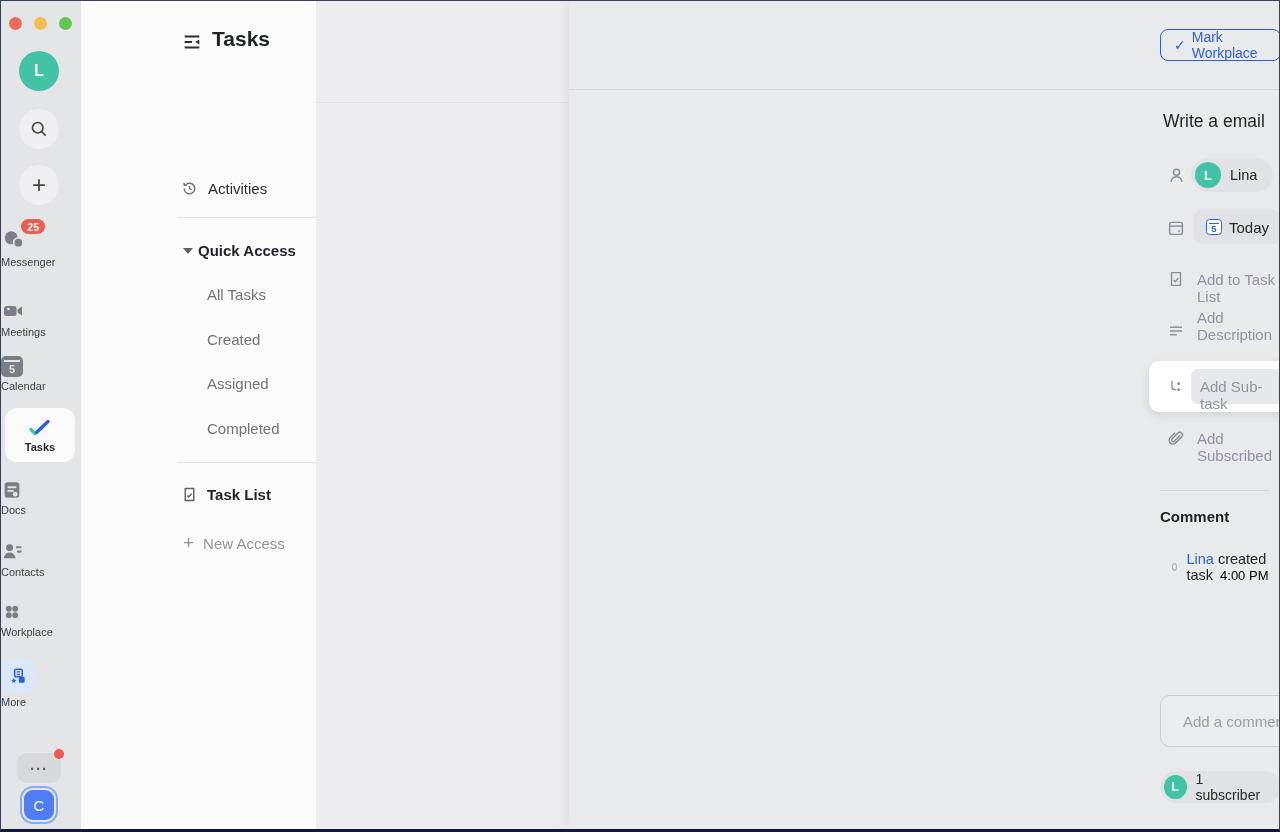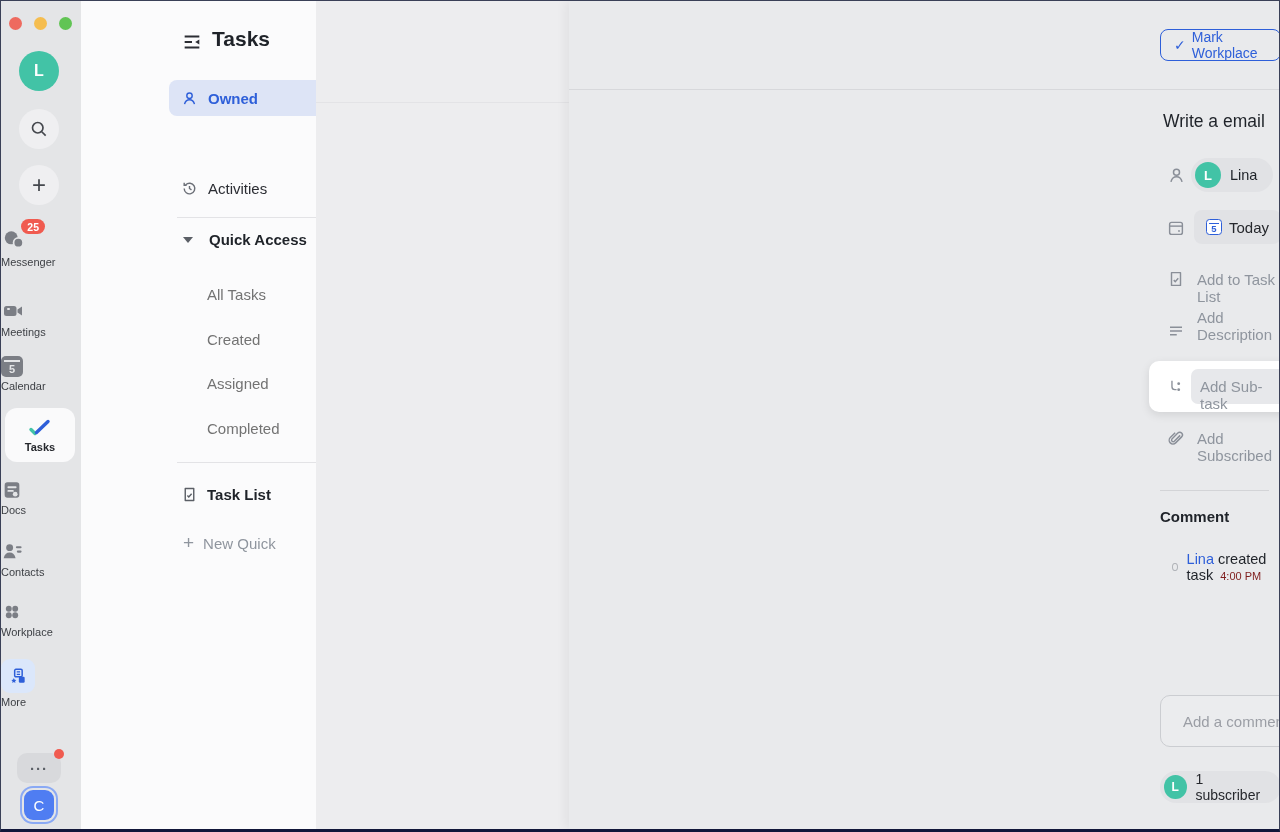--- a/index.html
+++ b/index.html
@@ -83,21 +83,21 @@
   .spot{position:absolute;left:580px;top:360px;width:171px;height:51px;background:#fff;
         border-radius:10px;box-shadow:0 3px 10px rgba(0,0,0,.10);}
   .spot-pill{position:absolute;left:622px;top:368px;width:118px;height:35px;background:#e7e8eb;
              border-radius:7px;}
   .cdiv{position:absolute;left:591px;right:12px;top:489px;height:1px;background:#d3d4d7;}
   .c-head{position:absolute;left:591px;top:507px;font-size:15px;font-weight:700;}
   .act-row{position:absolute;left:603px;top:550px;display:flex;align-items:center;gap:9px;
            font-size:14.5px;}
   .act-dot{width:8px;height:8px;border-radius:50%;border:1.6px solid #b0b3b8;box-sizing:border-box;}
   .lnk{color:#2e5fd9;}
-  .time{color:#7f1d1d;font-size:11px;margin-left:3px;}
+  .time{color:#000000;font-size:13px;margin-left:3px;}
   .cinput{position:absolute;left:591px;top:694px;width:660px;height:52px;border:1px solid #cbcdd1;
           border-radius:10px;background:#ebecee;box-sizing:border-box;display:flex;
           align-items:center;}
   .cinput .ph{margin-left:22px;color:#9b9ea5;font-size:15px;flex:1;}
   .sub-pill{position:absolute;left:591px;top:770px;height:32px;border-radius:16px;background:#e1e2e5;
             display:flex;align-items:center;padding:0 14px 0 4px;gap:9px;font-size:14px;color:#26282d;}
 </style>
 </head>
 <body>
 
@@ -222,45 +222,35 @@
   <div class="panel side">
     <span class="abs" style="left:100px;top:30px">
       <svg width="22" height="22" viewBox="0 0 24 24" fill="none" stroke="#2b2d33" stroke-width="2">
         <path d="M4 6h16M4 12h8M4 18h16"></path>
           <path d="M20 9.2L15.5 12l4.5 2.8z" fill="#2b2d33" stroke="none"></path>
       </svg>
       </span>
     <div class="side-title">Tasks</div>
     <span class="abs" style="left:270px;top:26px;color:#5b5f66;font-size:17px;letter-spacing:1px">···</span>
 
-    <div class="side-row sel" style="top:79px">
-      <span class="ic">
-        <svg width="17" height="17" viewBox="0 0 24 24" fill="none" stroke="currentColor" stroke-width="2">
-          <circle cx="12" cy="8" r="3.8"></circle>
-            <path d="M5 20c1-4.2 3.6-6.3 7-6.3s6 2.1 7 6.3"></path>
-        </svg>
-        </span>
-      <span>Owned</span>
-      <span class="side-count">3</span>
-    </div>
 
 
     <div class="side-row" style="top:169px">
       <span class="ic">
         <svg width="17" height="17" viewBox="0 0 24 24" fill="none" stroke="currentColor" stroke-width="2">
           <path d="M4.5 12a7.5 7.5 0 1 0 2.2-5.3M4.5 4v3.5H8"></path>
             <path d="M12 8.5V12l2.8 2"></path>
         </svg>
         </span>
       <span>Activities</span>
     </div>
 
     <div class="hdiv" style="left:96px;width:200px;top:216px"></div>
 
-    <div class="abs row" style="left:102px;top:230px;gap:16px">
+    <div class="abs row" style="left:102px;top:241px;gap:5px">
       <span class="tri"></span>
       <span style="font-size:15px;font-weight:700">Quick Access</span>
     </div>
     <span class="qa-item" style="top:285px">All Tasks</span>
     <span class="qa-item" style="top:330px">Created</span>
     <span class="qa-item" style="top:374px">Assigned</span>
     <span class="qa-item" style="top:419px">Completed</span>
 
     <div class="hdiv" style="left:96px;width:200px;top:461px"></div>
 
@@ -270,21 +260,21 @@
           <path d="M6 3.5h12v17H6z" stroke-linejoin="round"></path>
             <path d="M9 13.5l2 2 4-4.5"></path>
         </svg>
         </span>
       <span style="font-size:15px;font-weight:700;margin-left:9px">Task List</span>
       <span style="margin-left:auto;color:#5b5f66;font-size:20px;font-weight:300">+</span>
     </div>
 
     <div class="abs row gray" style="left:102px;top:531px;gap:9px;font-size:15px">
       <span style="font-size:19px;font-weight:300">+</span>
-      <span>New Quick</span>
+      <span>New Access</span>
     </div>
   </div>
 
   <div class="panel list">
 
     <div class="hdiv" style="left:315px;width:253px;top:101px;left:0;width:100%"></div>
 
     <div class="task-row sel-row" style="top:264px">
       
       

